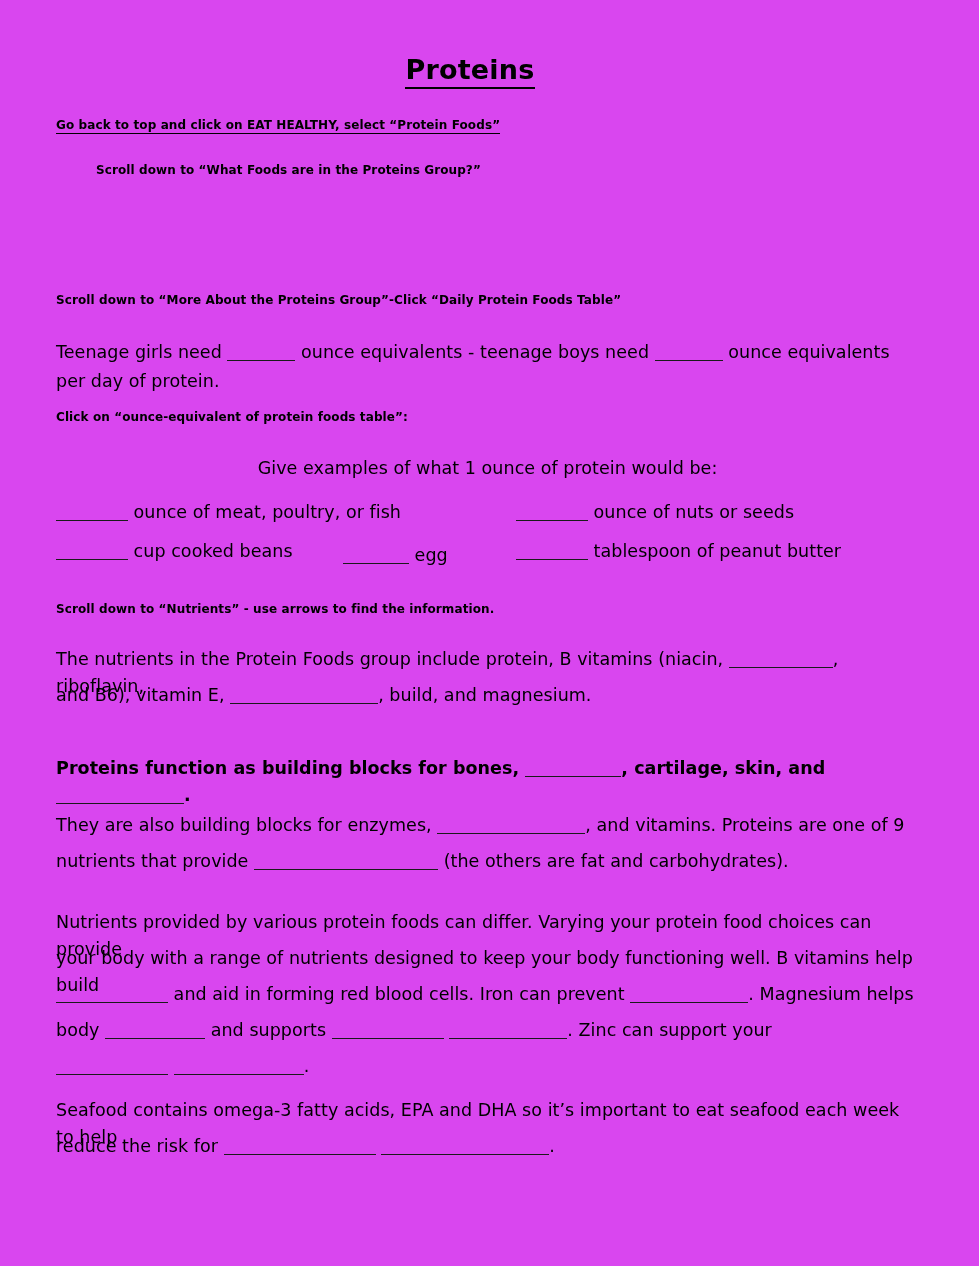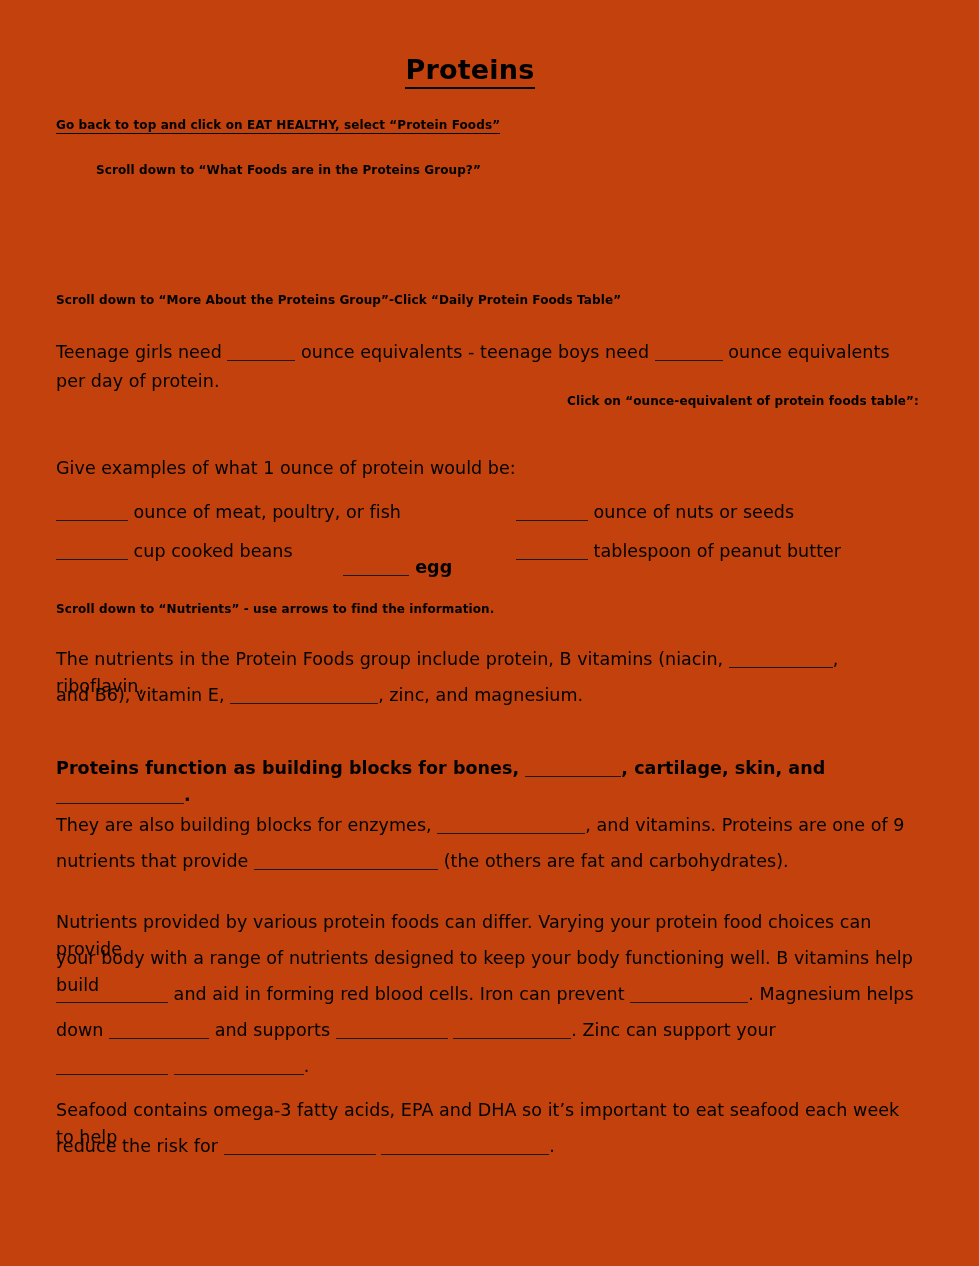--- a/index.html
+++ b/index.html
@@ -11,21 +11,21 @@
     width: 979px;
     height: 1266px;
     font-family: "DejaVu Sans", "Liberation Sans", sans-serif;
     color: #000000;
     overflow: hidden;
   }
   .page {
     position: relative;
     width: 979px;
     height: 1266px;
-    background: #c2410c;
+    background: #d946ef;
     box-sizing: border-box;
     padding: 0 72px 0 41px;
   }
 
   .doc-title {
     text-align: center;
     font-size: 27px;
     font-weight: bold;
     letter-spacing: 0.2px;
     margin: 0;
@@ -90,49 +90,49 @@
 
 
   <div class="row heading" style="top:294px;">
     <span>Scroll down to “More About the Proteins Group”-Click “Daily Protein Foods Table”</span>
   </div>
 
   <div class="row body-text" style="top:338px; line-height:1.65;">
     <span>Teenage girls need </span><span class="fill" style="width:68px;"></span><span> ounce equivalents - teenage boys need </span><span class="fill" style="width:68px;"></span><span> ounce equivalents per day of protein.</span>
   </div>
 
-  <div class="row heading" style="top:395px;text-align:right;">
+  <div class="row heading" style="top:411px;">
     <span>Click on “ounce-equivalent of protein foods table”:</span>
   </div>
 
-  <div class="row body-text" style="top:455px;">
+  <div class="row body-text" style="top:455px;text-align:center;">
     <span>Give examples of what 1 ounce of protein would be:</span>
   </div>
 
   <div class="two-col-line body-text" style="top:499px;">
     <span class="nowrap"><span class="fill" style="width:72px;"></span><span> ounce of meat, poultry, or fish</span></span>
     <span class="col-b nowrap" style="left:460px; top:0;"><span class="fill" style="width:72px;"></span><span> ounce of nuts or seeds</span></span>
   </div>
 
   <div class="two-col-line body-text" style="top:538px;">
     <span class="nowrap"><span class="fill" style="width:72px;"></span><span> cup cooked beans</span></span>
-    <span class="col-b nowrap" style="left:287px; top:16px;font-weight:bold;"><span class="fill" style="width:66px;"></span><span> egg</span></span>
+    <span class="col-b nowrap" style="left:287px; top:4px;"><span class="fill" style="width:66px;"></span><span> egg</span></span>
     <span class="col-b nowrap" style="left:460px; top:0;"><span class="fill" style="width:72px;"></span><span> tablespoon of peanut butter</span></span>
   </div>
 
   <div class="row heading" style="top:603px;">
     <span>Scroll down to “Nutrients” - use arrows to find the information.</span>
   </div>
 
   <div class="row body-text" style="top:646px;">
     <span>The nutrients in the Protein Foods group include protein, B vitamins (niacin, </span><span class="fill" style="width:104px;"></span><span>, riboflavin,</span>
   </div>
 
   <div class="row body-text" style="top:682px;">
-    <span>and B6), vitamin E, </span><span class="fill" style="width:148px;"></span><span>, zinc, and magnesium.</span>
+    <span>and B6), vitamin E, </span><span class="fill" style="width:148px;"></span><span>, build, and magnesium.</span>
   </div>
 
 
   <div class="row body-text" style="top:755px;font-weight:bold;">
     <span>Proteins function as building blocks for bones, </span><span class="fill" style="width:96px;"></span><span>, cartilage, skin, and </span><span class="fill" style="width:128px;"></span><span>.</span>
   </div>
 
   <div class="row body-text" style="top:812px;">
     <span>They are also building blocks for enzymes, </span><span class="fill" style="width:148px;"></span><span>, and vitamins. Proteins are one of 9</span>
   </div>
@@ -144,21 +144,21 @@
   <div class="row body-text" style="top:909px;">
     <span>Nutrients provided by various protein foods can differ. Varying your protein food choices can provide</span>
   </div>
   <div class="row body-text" style="top:945px;">
     <span>your body with a range of nutrients designed to keep your body functioning well. B vitamins help build</span>
   </div>
   <div class="row body-text" style="top:981px;">
     <span class="fill" style="width:112px;"></span><span> and aid in forming red blood cells. Iron can prevent </span><span class="fill" style="width:118px;"></span><span>. Magnesium helps</span>
   </div>
   <div class="row body-text" style="top:1017px;">
-    <span>down </span><span class="fill" style="width:100px;"></span><span> and supports </span><span class="fill" style="width:112px;"></span><span> </span><span class="fill" style="width:118px;"></span><span>. Zinc can support your</span>
+    <span>body </span><span class="fill" style="width:100px;"></span><span> and supports </span><span class="fill" style="width:112px;"></span><span> </span><span class="fill" style="width:118px;"></span><span>. Zinc can support your</span>
   </div>
   <div class="row body-text" style="top:1053px;">
     <span class="fill" style="width:112px;"></span><span> </span><span class="fill" style="width:130px;"></span><span>.</span>
   </div>
 
   <div class="row body-text" style="top:1097px;">
     <span>Seafood contains omega-3 fatty acids, EPA and DHA so it’s important to eat seafood each week to help</span>
   </div>
   <div class="row body-text" style="top:1133px;">
     <span>reduce the risk for </span><span class="fill" style="width:152px;"></span><span>  </span><span class="fill" style="width:168px;"></span><span>.</span>

